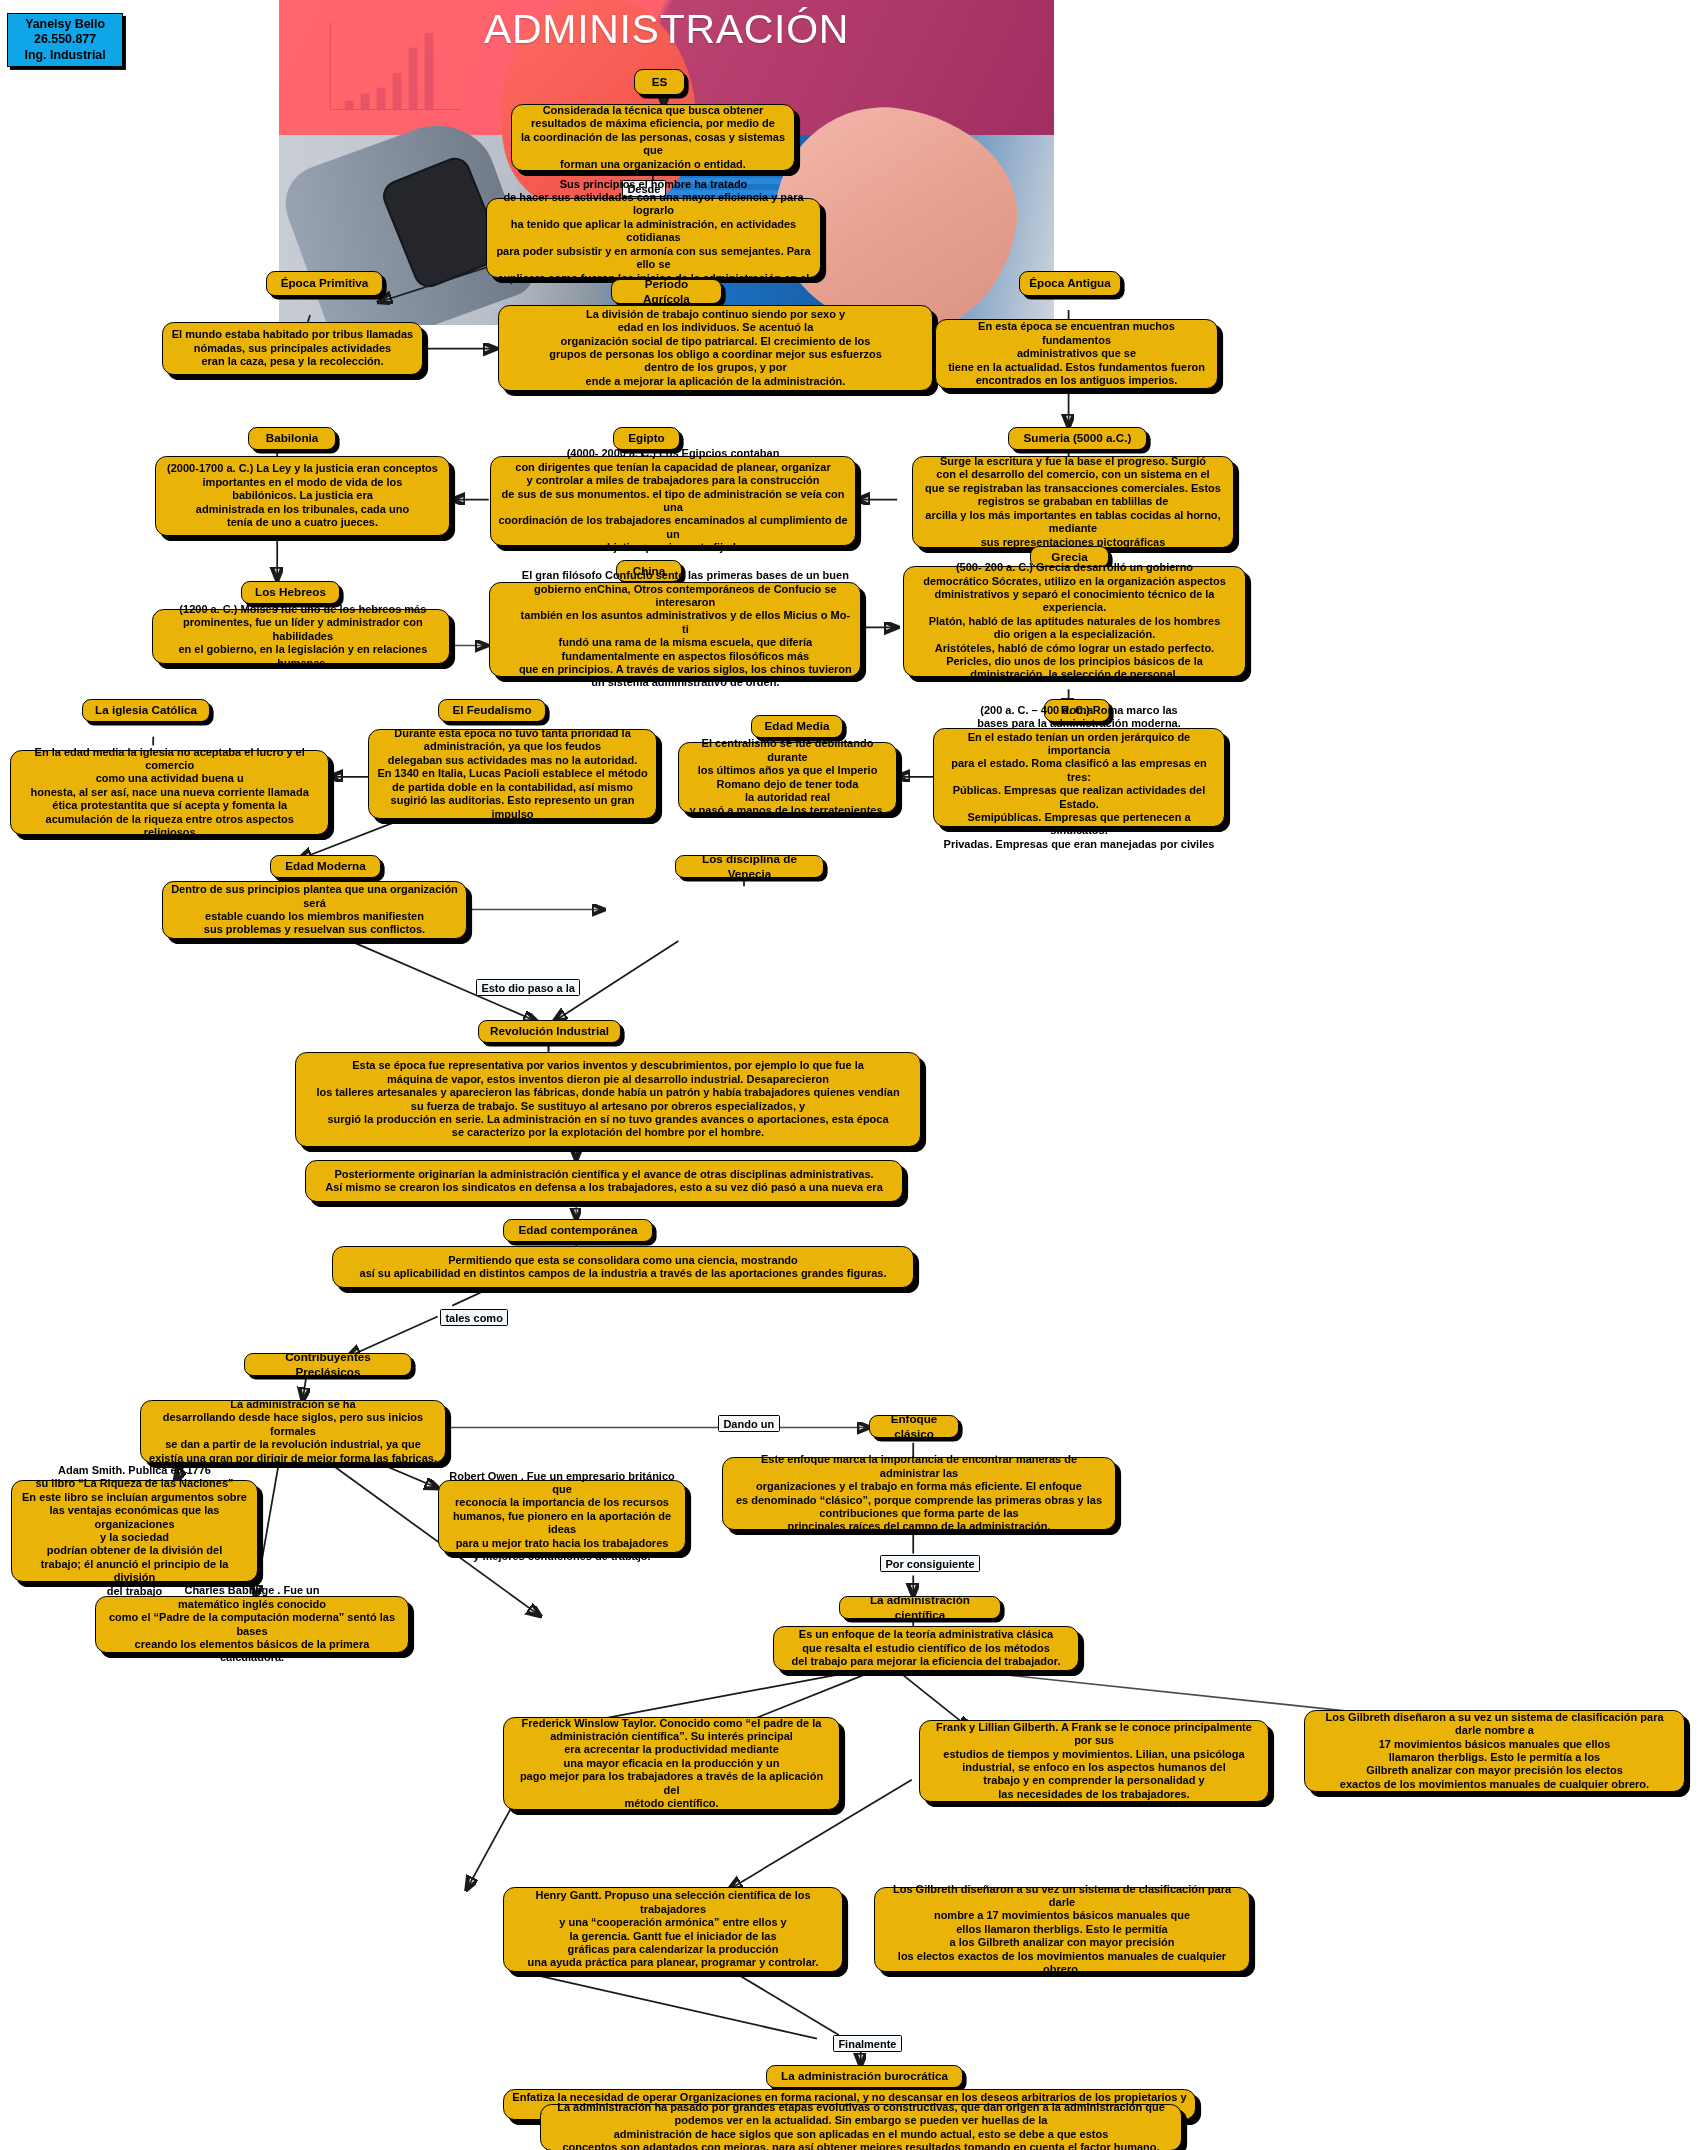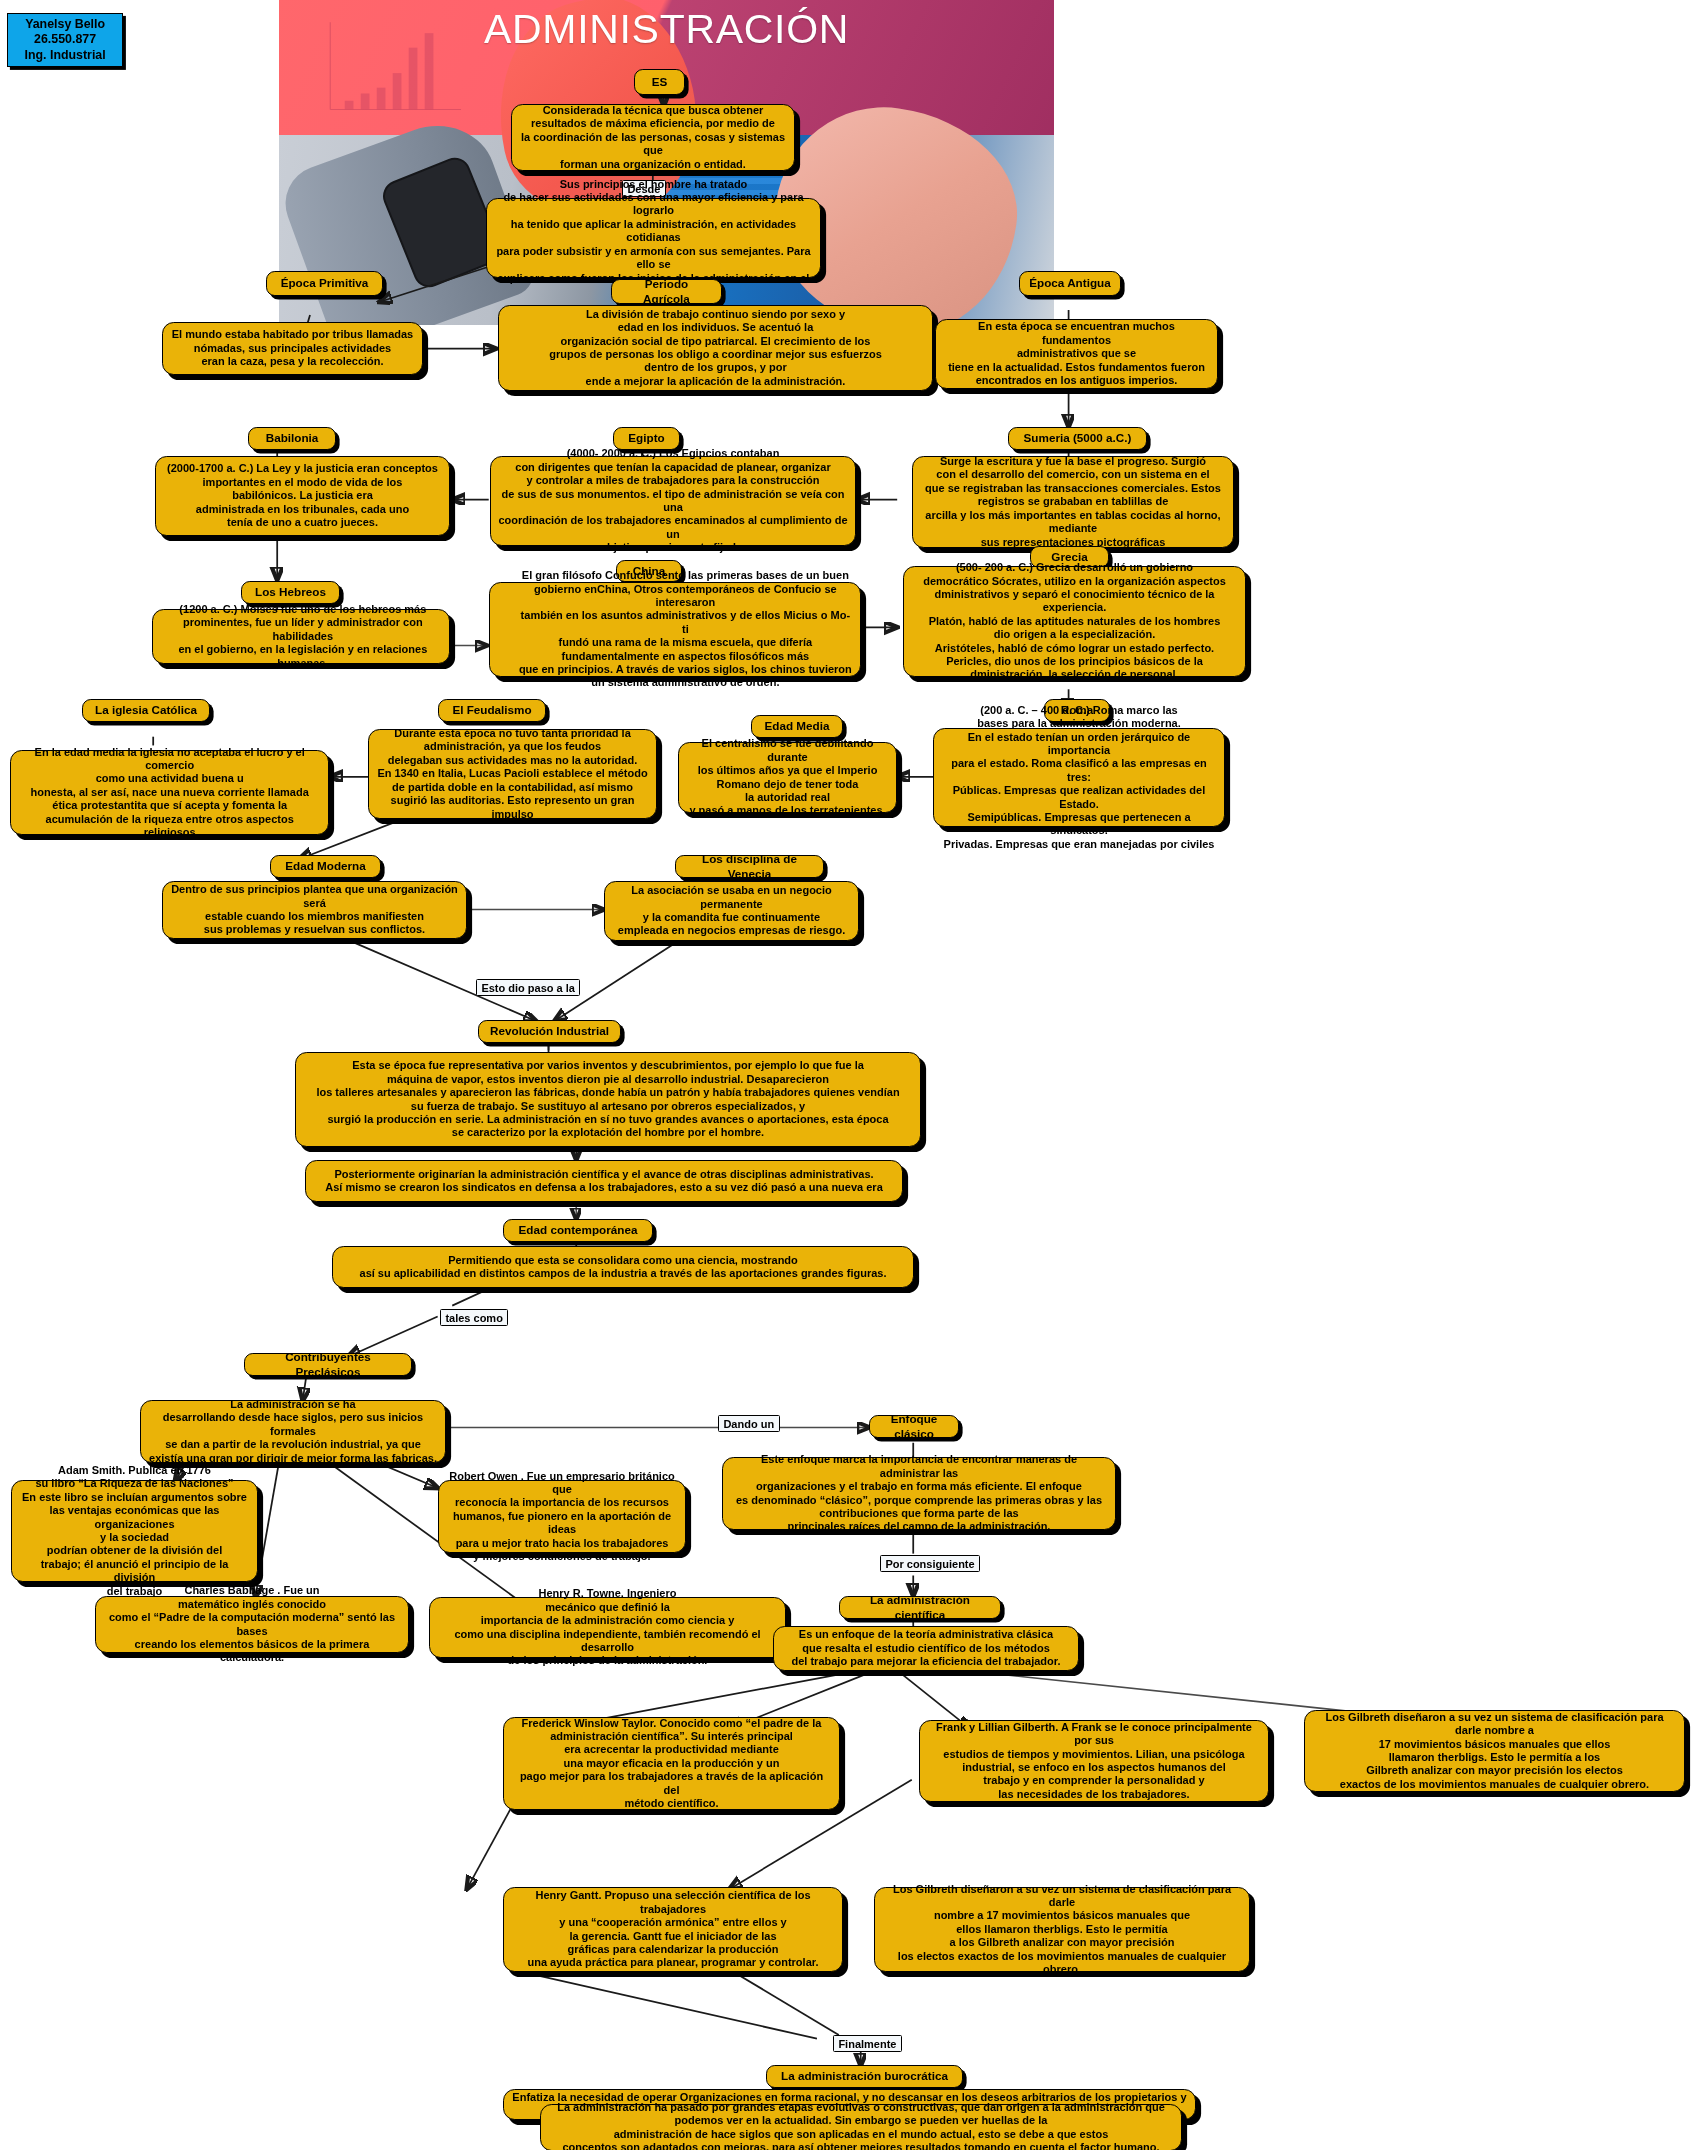--- a/index.html
+++ b/index.html
@@ -374,23 +374,20 @@
 Públicas. Empresas que realizan actividades del Estado.
 Semipúblicas. Empresas que pertenecen a sindicatos.
 Privadas. Empresas que eran manejadas por civiles</div>
 
   <div class="node label-node" style="left:244px;top:855px;width:111px;height:23px;margin-left:26px;">Edad Moderna</div>
   <div class="node text-node" style="left:162px;top:881px;width:305px;height:58px;">Dentro de sus principios plantea que una organización será
 estable cuando los miembros manifiesten
 sus problemas y resuelvan sus conflictos.</div>
 
   <div class="node label-node" style="left:675px;top:855px;width:149px;height:23px;">Los disciplina de Venecia</div>
-  <div class="node text-node" style="left:604px;top:881px;width:255px;height:60px;">La asociación se usaba en un negocio permanente
-y la comandita fue continuamente
-empleada en negocios empresas de riesgo.</div>
 
   <div class="link-label" style="left:476px;top:979px;">Esto dio paso a la</div>
 
   <div class="node label-node" style="left:478px;top:1020px;width:143px;height:23px;">Revolución Industrial</div>
   <div class="node text-node" style="left:295px;top:1052px;width:626px;height:95px;">Esta se época fue representativa por varios inventos y descubrimientos, por ejemplo lo que fue la
 máquina de vapor, estos inventos dieron pie al desarrollo industrial. Desaparecieron
 los talleres artesanales y aparecieron las fábricas, donde había un patrón y había trabajadores quienes vendían
 su fuerza de trabajo. Se sustituyo al artesano por obreros especializados, y
 surgió la producción en serie. La administración en sí no tuvo grandes avances o aportaciones, esta época
 se caracterizo por la explotación del hombre por el hombre.</div>
@@ -432,25 +429,20 @@
 reconocía la importancia de los recursos
 humanos, fue pionero en la aportación de ideas
 para u mejor trato hacia los trabajadores
 y mejores condiciones de trabajo.</div>
 
   <div class="node text-node" style="left:95px;top:1596px;width:314px;height:57px;">Charles Babbage . Fue un
 matemático inglés conocido
 como el “Padre de la computación moderna” sentó las bases
 creando los elementos básicos de la primera calculadora.</div>
 
-  <div class="node text-node" style="left:429px;top:1597px;width:357px;height:61px;">Henry R. Towne. Ingeniero
-mecánico que definió la
-importancia de la administración como ciencia y
-como una disciplina independiente, también recomendó el desarrollo
-de los principios de la administración.</div>
 
   <div class="link-label" style="left:880px;top:1555px;">Por consiguiente</div>
 
   <div class="node label-node" style="left:839px;top:1596px;width:162px;height:23px;">La administración científica</div>
   <div class="node text-node" style="left:773px;top:1626px;width:306px;height:45px;">Es un enfoque de la teoría administrativa clásica
 que resalta el estudio científico de los métodos
 del trabajo para mejorar la eficiencia del trabajador.</div>
 
   <div class="node text-node" style="left:503px;top:1717px;width:337px;height:93px;">Frederick Winslow Taylor. Conocido como “el padre de la
 administración científica”. Su interés principal

